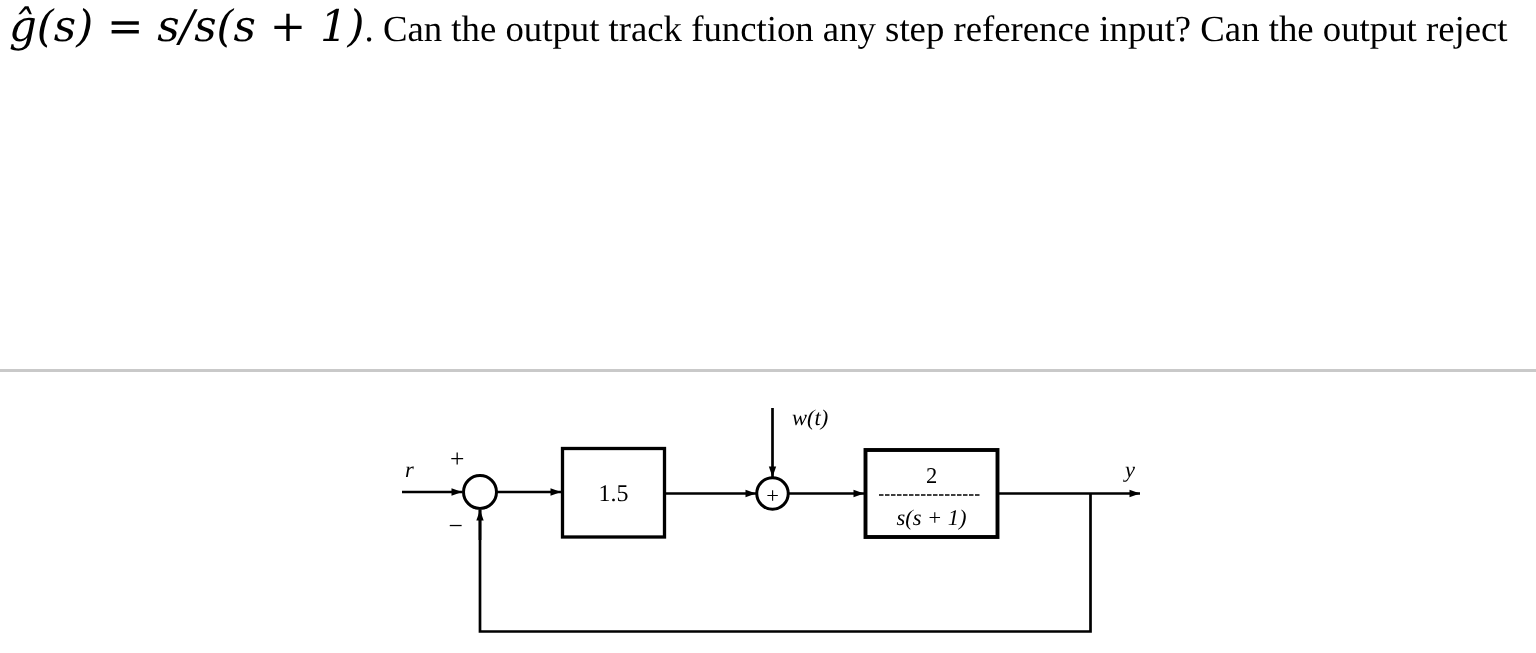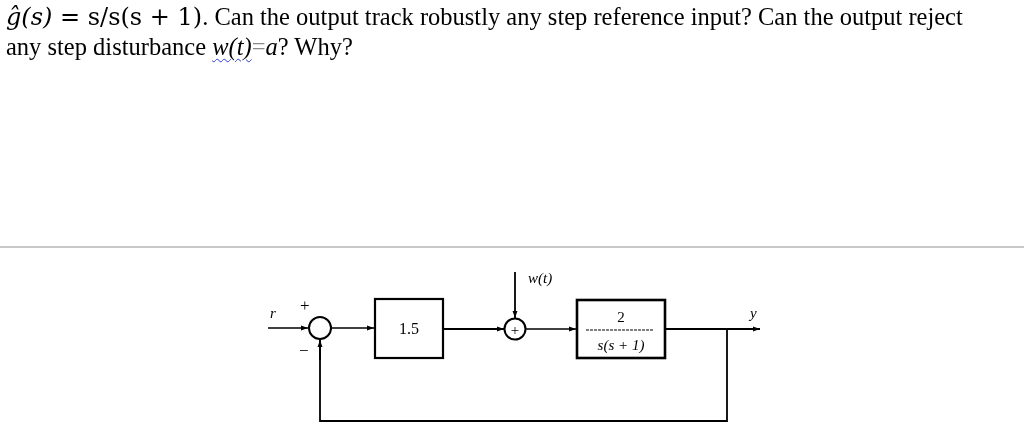--- a/index.html
+++ b/index.html
@@ -3,40 +3,39 @@
   <meta charset="utf-8">
   <style>
     html, body { margin: 0; padding: 0; background: #ffffff; }
     body { width: 1024px; height: 435px; position: relative; overflow: hidden; }
     .question {
       position: absolute; left: 6px; top: 2px; width: 1018px;
       font-family: "Liberation Serif", serif; font-size: 24.5px; line-height: 30px;
       color: #000; white-space: nowrap;
     }
     .question .line { display: block; height: 30px; }
-    .math { font-family: "DejaVu Serif", serif; font-size: 24px; }
+    .math { font-family: "DejaVu Serif", serif; font-size: 29px; }
     .squiggle {
       text-decoration: underline wavy #2a3bd6; text-decoration-thickness: 1px;
       text-underline-offset: 3px;
     }
     .ital { font-style: italic; }
     .eqgray { color: #8a8a8a; }
     .divider {
       position: absolute; left: 0; top: 246px; width: 1024px; height: 2px;
       background: #c9c9c9;
     }
     .diagram { position: absolute; left: 0; top: 0; }
     .dlabel { font-family: "Liberation Serif", serif; fill: #000; }
   </style>
 </head>
 <body>
 
 <div class="question">
-  <span class="line"><span class="math" style="font-style:italic">ĝ(s)</span><span class="math"> = </span><span class="math" style="">s/s(s + 1)</span><span>. Can the output track robustly any step reference input? Can the output reject</span></span>
-  <span class="line"><span>any step disturbance </span><span class="squiggle ital">w(t)</span><span class="eqgray">=</span><span class="ital">a</span><span>? Why?</span></span>
+  <span class="line"><span class="math" style="font-style:italic">ĝ(s)</span><span class="math"> = </span><span class="math" style="font-style:italic">s/s(s + 1)</span><span>. Can the output track function any step reference input? Can the output reject</span></span>
 </div>
 
 <div class="divider"></div>
 
 <svg class="diagram" width="1024" height="435" viewBox="0 0 1024 435" xmlns="http://www.w3.org/2000/svg">
   <defs>
     <marker id="arr" viewBox="0 0 10 10" refX="10" refY="5" markerWidth="9" markerHeight="7" orient="auto" markerUnits="userSpaceOnUse">
       <path d="M0,1.5 L10,5 L0,8.5 z" fill="#000"></path>
     </marker>
   </defs>

